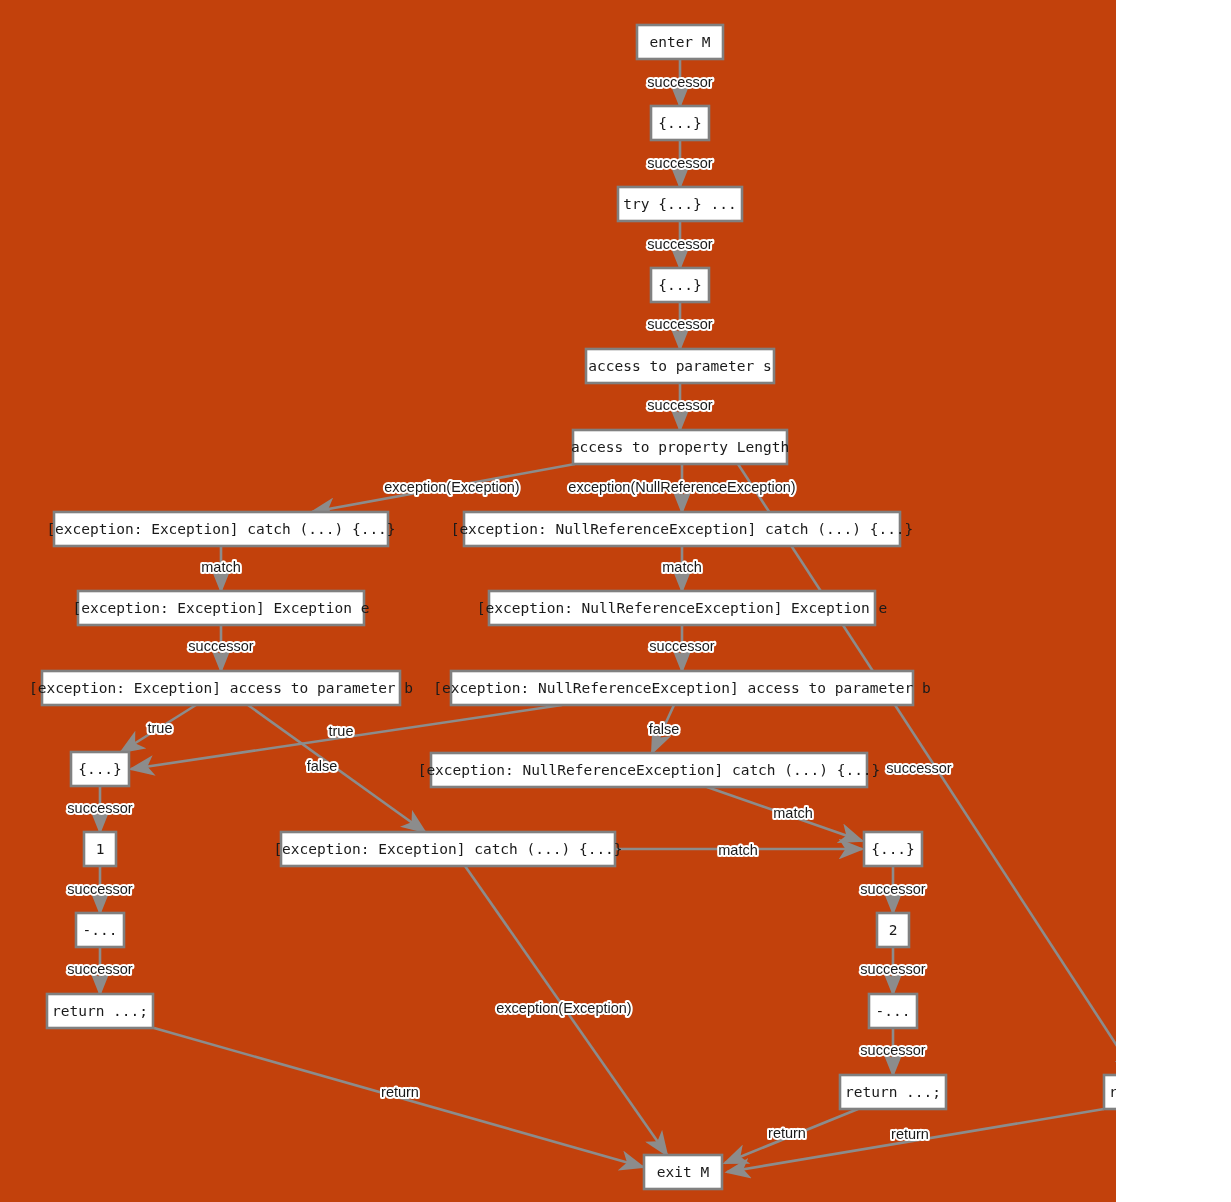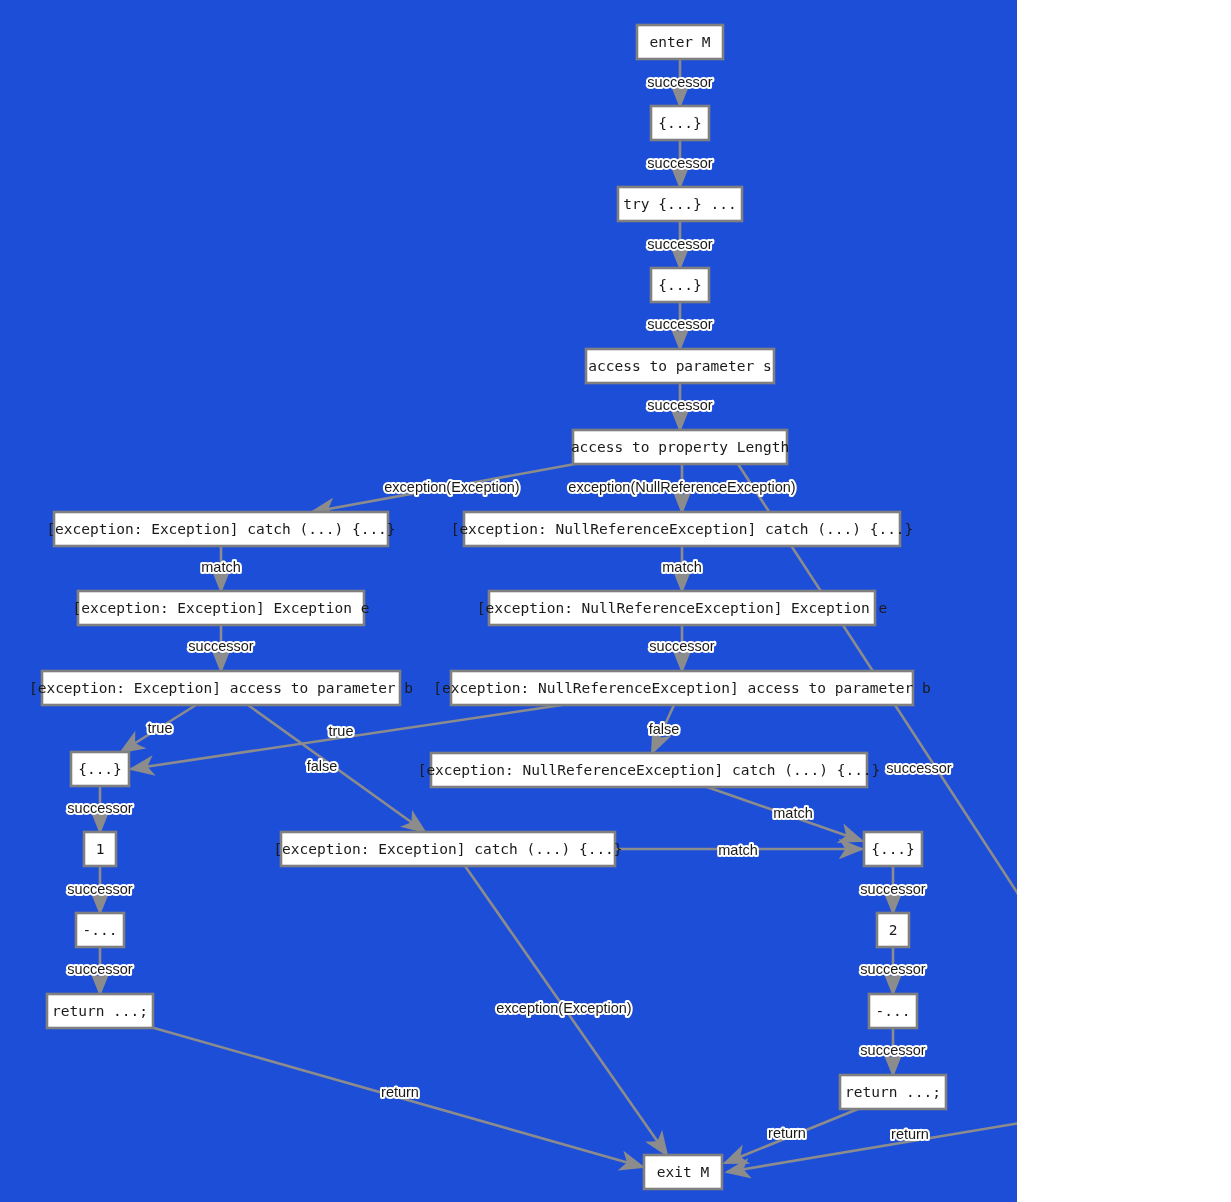--- a/index.html
+++ b/index.html
@@ -2,23 +2,23 @@
 <html><head>
 <meta charset="utf-8">
 <style>
   html, body {
     margin: 0;
     padding: 0;
     background: #ffffff;
   }
   #graph-root {
     position: relative;
-    width: 1017px;
+    width: 1116px;
     height: 1202px;
-    background: #1d4ed8;
+    background: #c2410c;
     font-family: "DejaVu Sans Mono", monospace;
     overflow: hidden;
     text-align: right;
   }
   svg#cfg {
     display: block;
     width: 1231px;
     height: 1202px;
   }
   .node-box {

